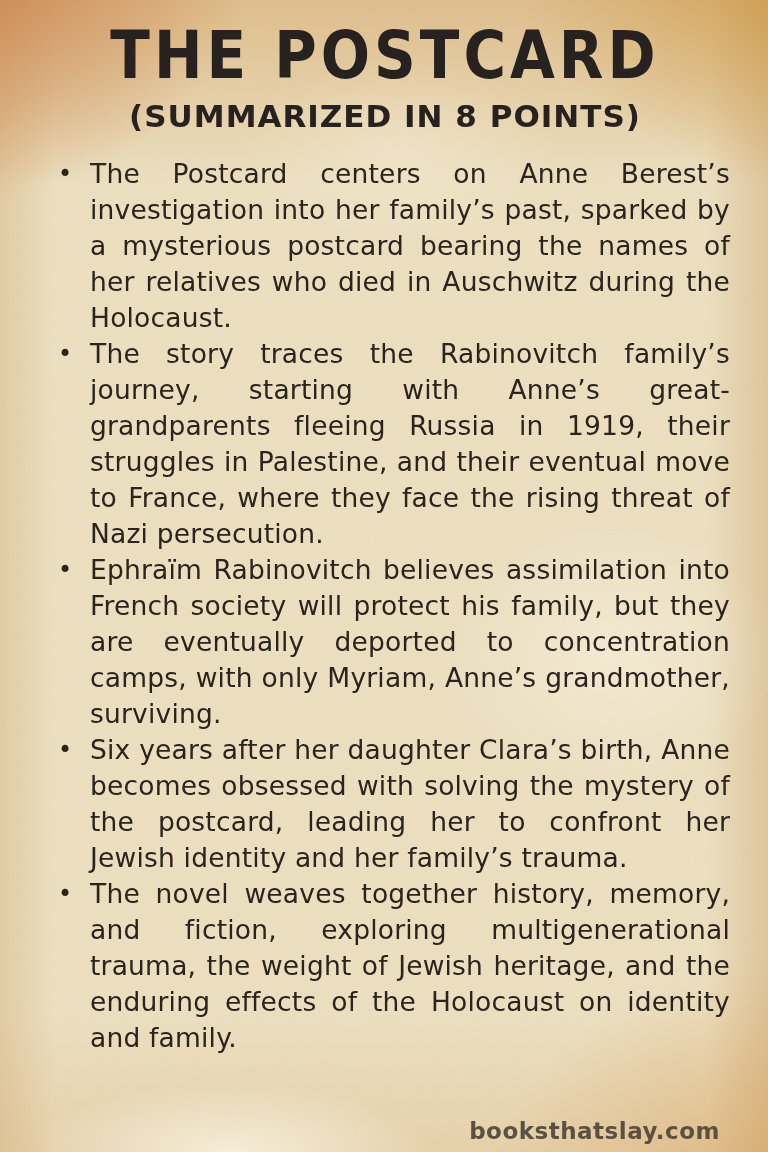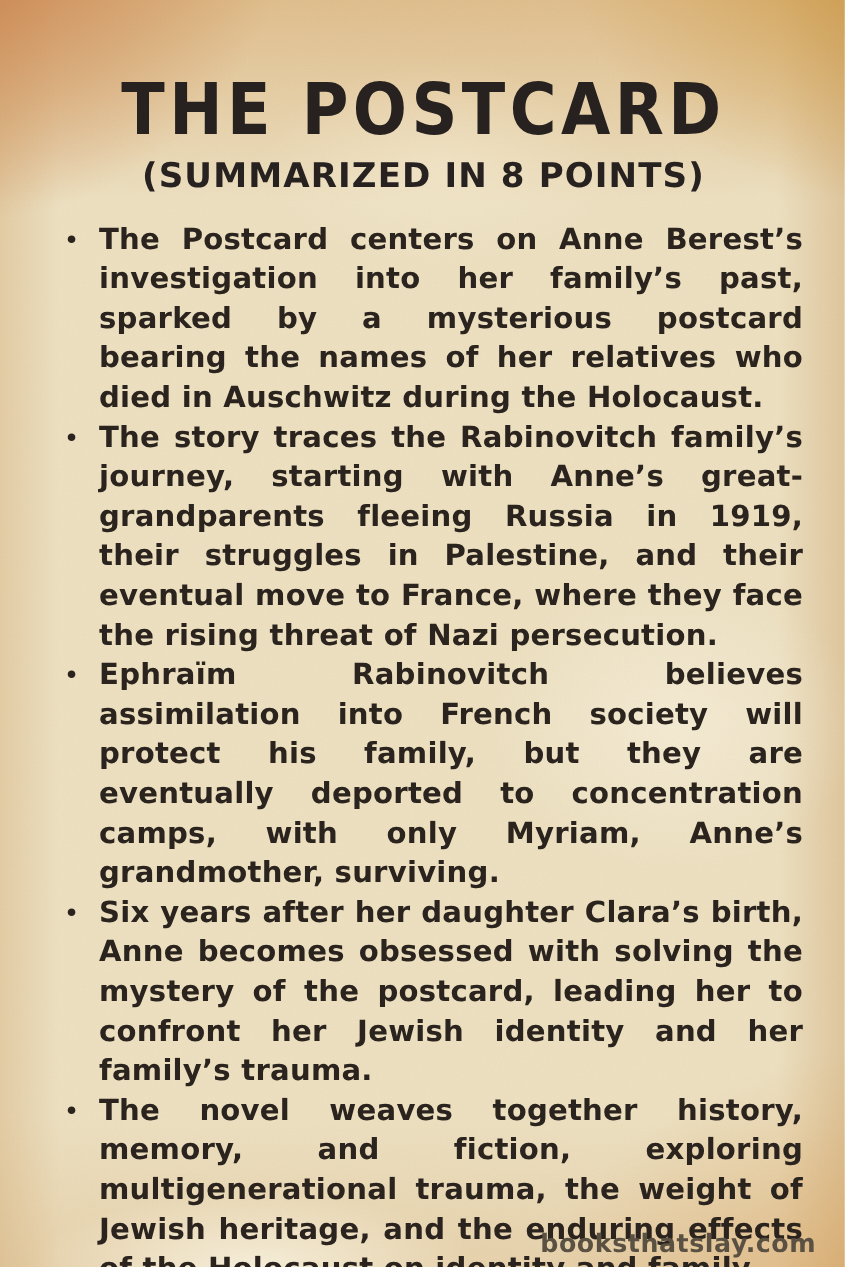--- a/index.html
+++ b/index.html
@@ -40,21 +40,20 @@
     opacity: 0.55;
     mix-blend-mode: multiply;
   }
   .content {
     position: relative;
     z-index: 2;
     padding: 20px 38px 0 40px;
   }
   .header {
     text-align: center;
-    margin-top: 44px;
   }
   .title {
     margin: 0;
     font-size: 58px;
     line-height: 64px;
     font-weight: 800;
     letter-spacing: 4px;
     color: var(--title-text, #272220);
     transform: scaleY(1.12);
     transform-origin: center top;
@@ -82,28 +81,28 @@
     font-size: 24px;
     line-height: 36px;
     color: var(--body-text, #2b241e);
     text-align: left;
   }
   .point-text {
     flex: 1 1 auto;
     margin: 0;
     font-size: 26.5px;
     line-height: 36px;
-    font-weight: 700;
+    font-weight: 400;
     color: var(--body-text, #2b241e);
     text-align: justify;
     letter-spacing: 0.2px;
   }
   .watermark {
     position: absolute;
-    right: 26px;
+    right: 48px;
     bottom: 8px;
     z-index: 3;
     font-size: 23px;
     font-weight: 700;
     letter-spacing: 0.5px;
     color: var(--watermark-text, #5b5143);
   }
 </style>
 </head>
 <body>

